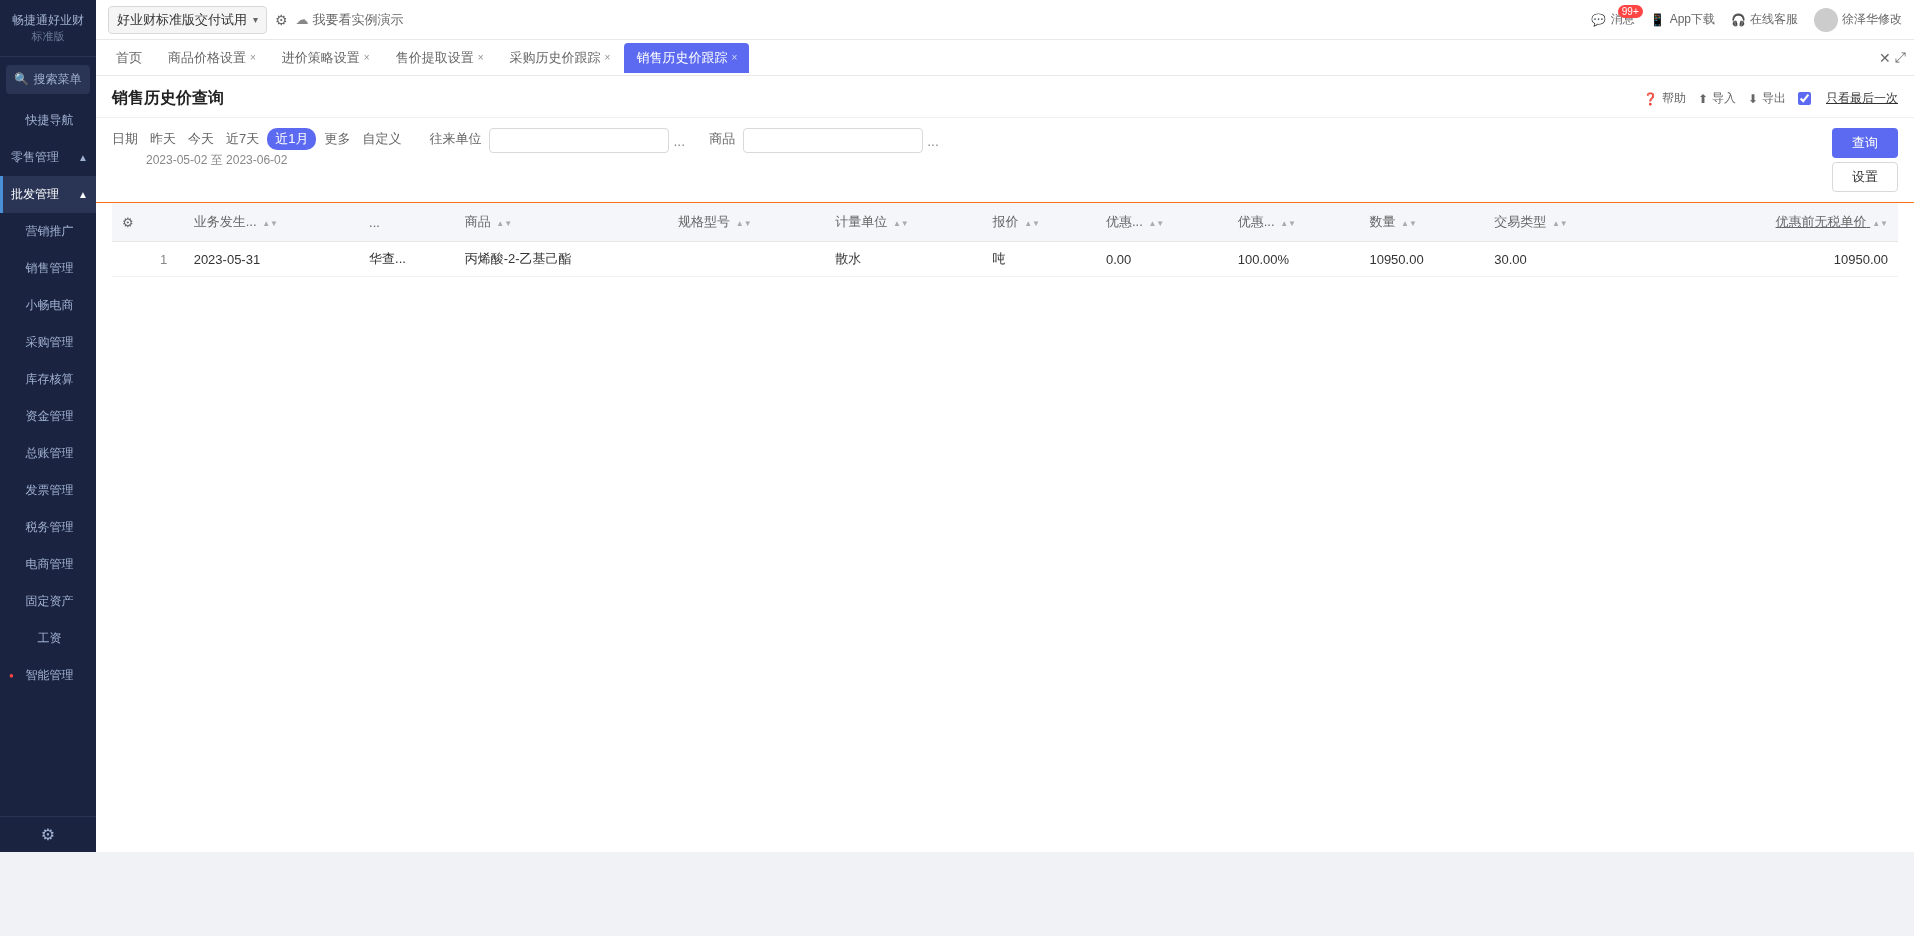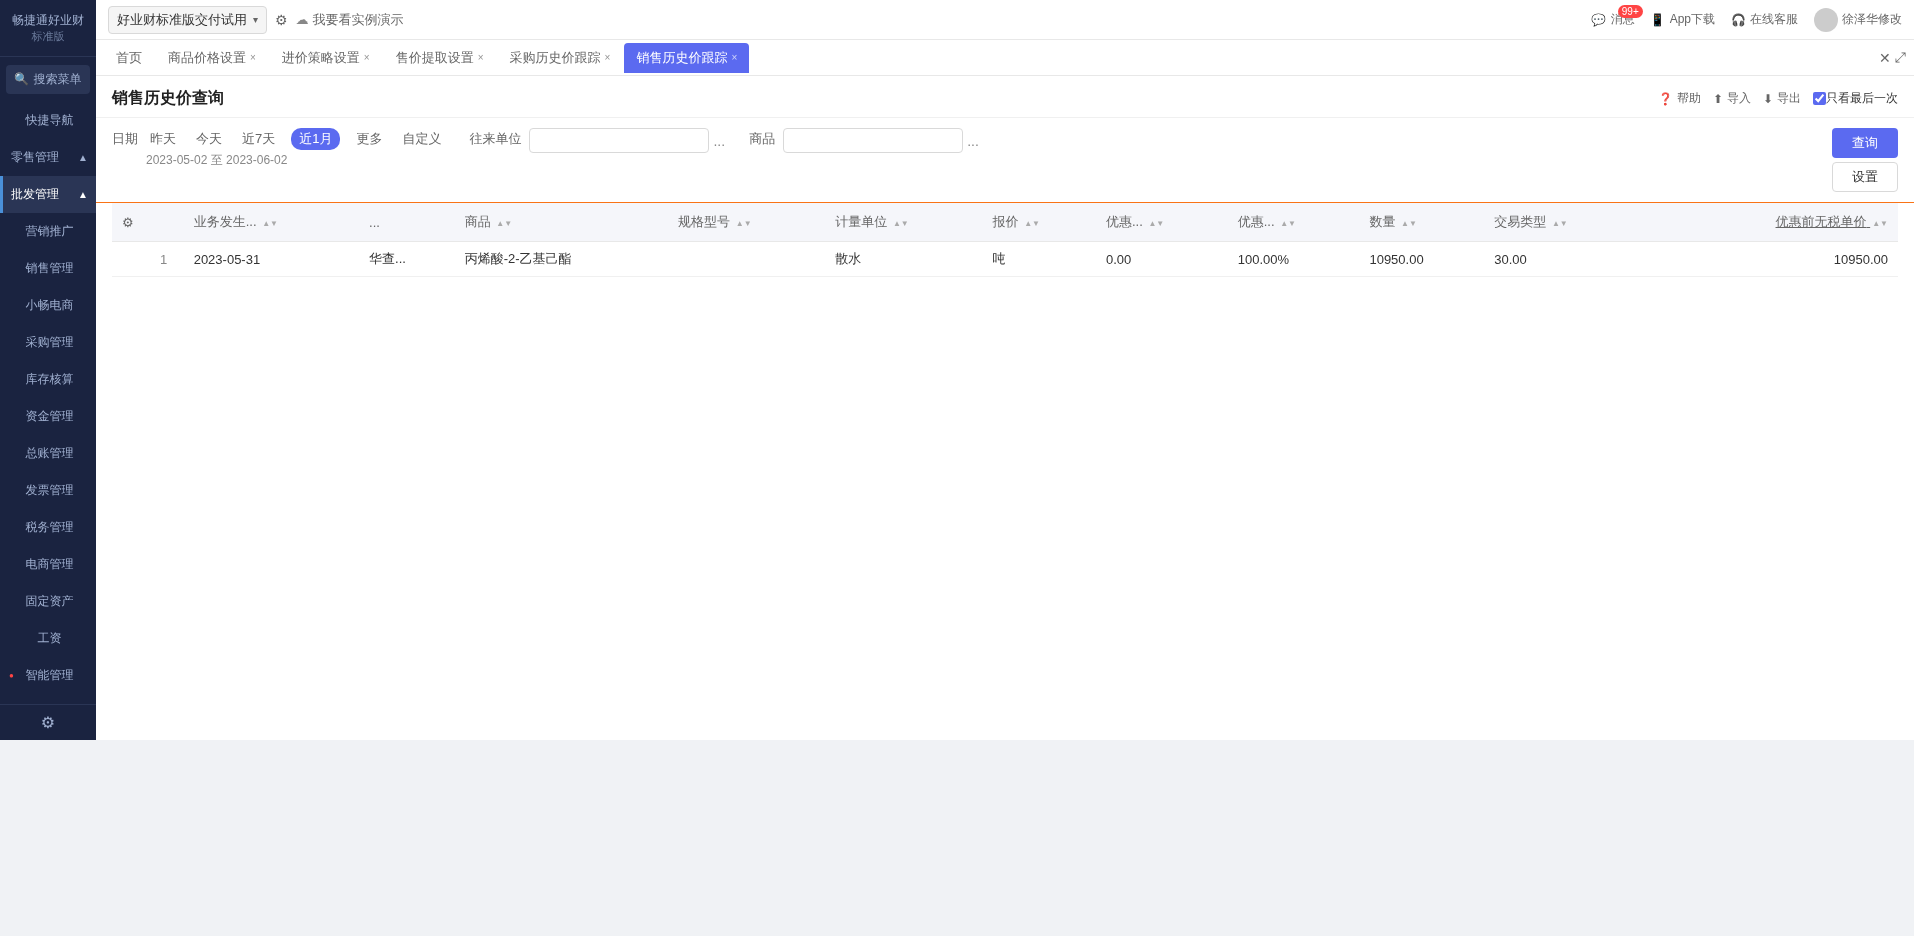--- a/index.html
+++ b/index.html
@@ -1,18 +1,18 @@
 <!DOCTYPE html>
 <html><head>
   <meta charset="utf-8">
   <style>
     * { box-sizing: border-box; margin: 0; padding: 0; font-family: 'Microsoft YaHei', Arial, sans-serif; }
     body { background: #f0f2f5; font-size: 13px; color: #333; overflow: hidden; }
     
-    .app-container { display: flex; height: 740px; width: 1914px; }
+    .app-container { display: flex; height: 852px; width: 1914px; }
     
     
     .sidebar { width: 96px; background: #1a2340; color: #fff; display: flex; flex-direction: column; flex-shrink: 0; }
     .sidebar-logo { padding: 12px 8px; background: #1a2340; border-bottom: 1px solid #2a3555; text-align: center; }
     .sidebar-logo .logo-text { font-size: 12px; color: #a0b0d0; line-height: 1.4; }
     .sidebar-logo .logo-sub { font-size: 11px; color: #6a7a9a; }
     
     .sidebar-search { padding: 8px 6px; background: #1a2340; }
     .sidebar-search-btn { width: 100%; background: #2a3555; border: none; color: #a0b0d0; padding: 6px; border-radius: 4px; cursor: pointer; font-size: 12px; display: flex; align-items: center; justify-content: center; gap: 4px; }
     
@@ -52,29 +52,29 @@
     .tab-bar-ctrl-btn { background: none; border: none; cursor: pointer; font-size: 14px; color: #666; }
     
     
     .page-content { flex: 1; background: #fff; margin: 0; overflow: hidden; display: flex; flex-direction: column; }
     
     
     .page-header { padding: 12px 16px 8px; display: flex; align-items: center; justify-content: space-between; border-bottom: 1px solid #f0f0f0; }
     .page-title { font-size: 16px; font-weight: 600; color: #222; }
     .page-header-actions { display: flex; align-items: center; gap: 12px; }
     .header-action-btn { background: none; border: none; cursor: pointer; color: #666; font-size: 12px; display: flex; align-items: center; gap: 4px; }
-    .only-last-checkbox { display: flex; align-items: center; gap: 0; font-size: 12px; color: #333; }
+    .only-last-checkbox { display: flex; align-items: center; gap: 15px; font-size: 12px; color: #333; text-decoration: underline; }
     .only-last-checkbox input { accent-color: #5b6af0; }
     
     
     .filter-bar { padding: 10px 16px; border-bottom: 1px solid #f97316; display: flex; align-items: flex-start; gap: 24px; }
     .filter-item { display: flex; align-items: flex-start; gap: 8px; }
     .filter-label { color: #666; font-size: 13px; white-space: nowrap; padding-top: 2px; }
     .filter-date-options { display: flex; flex-direction: column; gap: 2px; }
-    .filter-date-row { display: flex; align-items: flex-end; gap: 12px; }
+    .filter-date-row { display: flex; align-items: flex-end; gap: 4px; }
     .filter-date-btn { background: none; border: none; cursor: pointer; font-size: 13px; color: #666; padding: 2px 4px; border-radius: 3px; }
     .filter-date-btn.active { background: #5b6af0; color: #fff; border-radius: 10px; padding: 2px 8px; }
     .filter-date-range { font-size: 12px; color: #888; }
     .filter-input-wrap { display: flex; align-items: center; gap: 4px; }
     .filter-text-input { border: 1px solid #d9d9d9; border-radius: 4px; padding: 4px 8px; font-size: 13px; width: 180px; color: #333; }
     .filter-dots-btn { background: none; border: none; cursor: pointer; color: #888; font-size: 14px; }
     .filter-actions { margin-left: auto; display: flex; flex-direction: column; gap: 4px; justify-content: center; }
     .btn-query { background: #5b6af0; color: #fff; border: none; border-radius: 4px; padding: 6px 20px; font-size: 13px; cursor: pointer; }
     .btn-settings { background: #fff; color: #333; border: 1px solid #d9d9d9; border-radius: 4px; padding: 5px 16px; font-size: 13px; cursor: pointer; }
     

